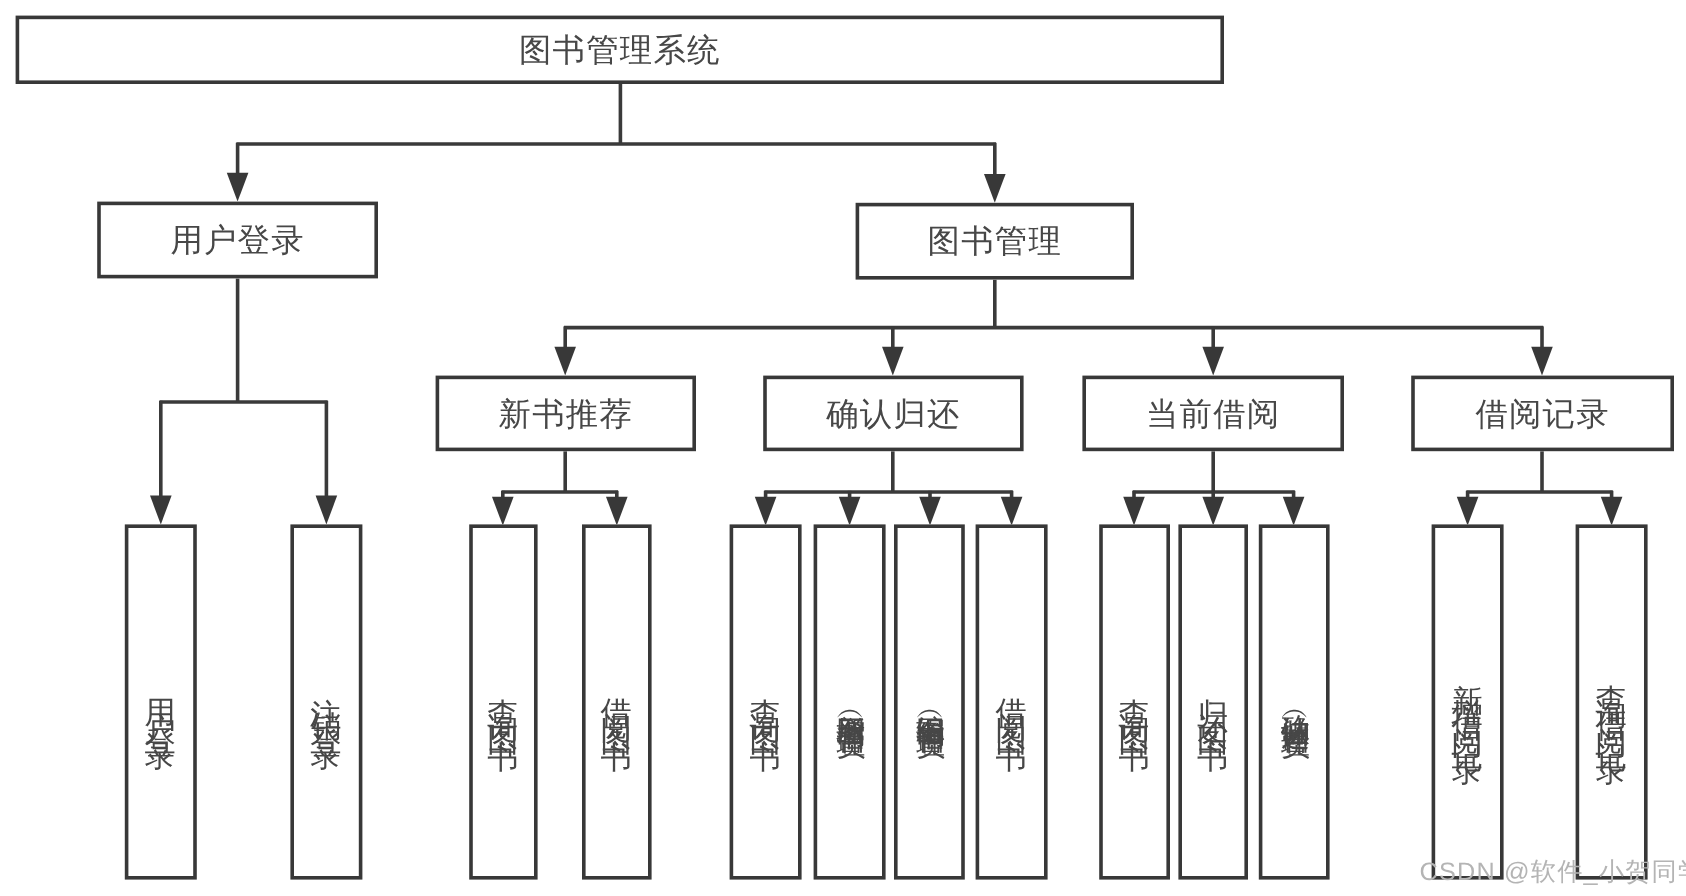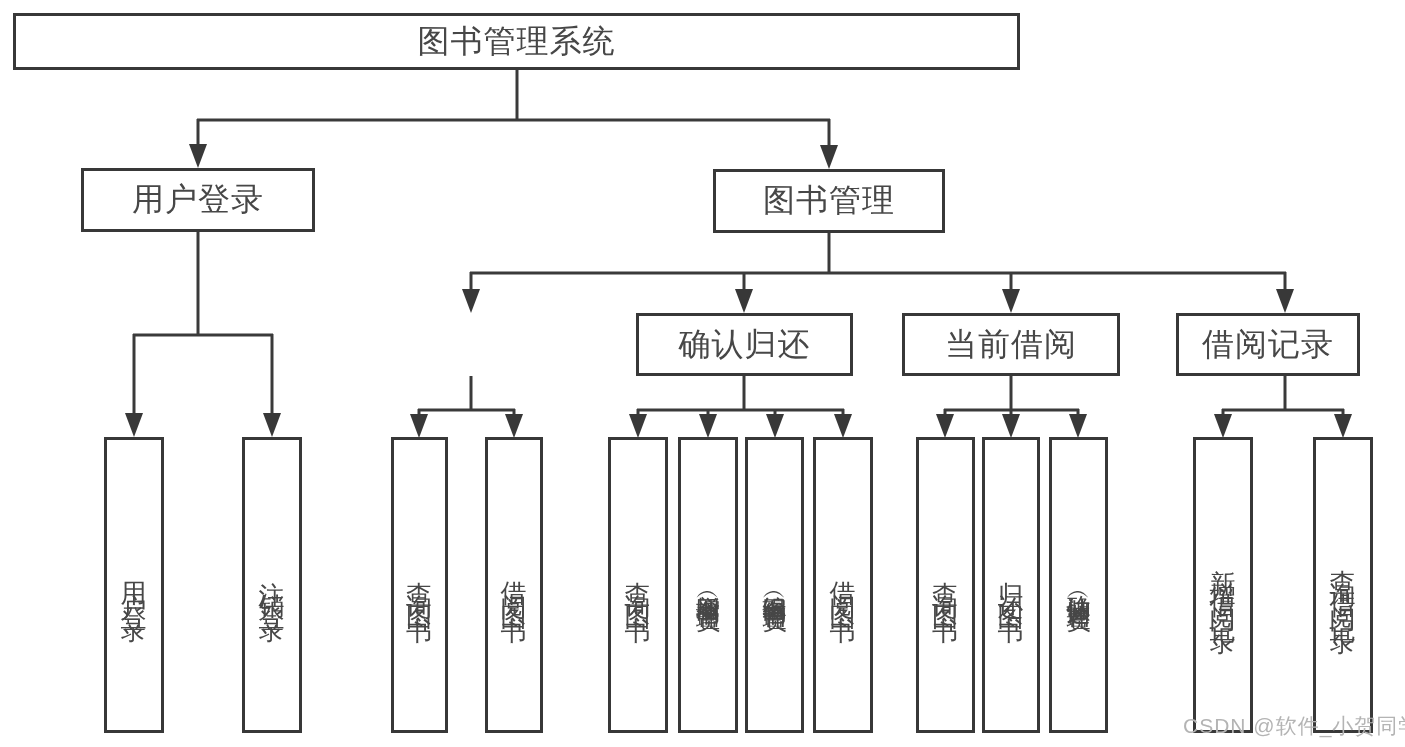--- a/index.html
+++ b/index.html
@@ -7,21 +7,21 @@
     position:relative;width:1405px;height:747px;background:#ffffff;overflow:hidden;
     font-family:"Liberation Sans",sans-serif;color:#474747;
   }
   #wires{position:absolute;left:0;top:0;width:1405px;height:747px;}
   #wires line{stroke:#3a3a3a;stroke-width:3;}
   #wires polygon{fill:#383838;}
   .box{
     position:absolute;box-sizing:border-box;border:3px solid #383838;background:#ffffff;
     display:flex;align-items:center;justify-content:center;
   }
-  .hlabel{font-size:32px;letter-spacing:1px;white-space:nowrap;text-align:right;}
+  .hlabel{font-size:27px;letter-spacing:1px;white-space:nowrap;text-align:right;}
   .vbox span{
     writing-mode:vertical-rl;text-orientation:mixed;
     font-size:26px;letter-spacing:12px;line-height:1;white-space:nowrap;
   }
   .vbox.tight span{font-size:24px;letter-spacing:2px;}
   #watermark{
     position:absolute;left:1183px;top:712px;z-index:5;
     font-size:21px;color:#b4b4b4;white-space:nowrap;letter-spacing:1px;
   }
 </style>
@@ -96,27 +96,30 @@
     <span class="hlabel">图书管理系统</span>
   </div>
 
   <div class="box" style="left:81px;top:168px;width:234px;height:64px;">
     <span class="hlabel">用户登录</span>
   </div>
   <div class="box" style="left:713px;top:169px;width:232px;height:64px;font-family:Liberation Mono, monospace;">
     <span class="hlabel">图书管理</span>
   </div>
 
+  <div class="box" style="left:363px;top:313px;width:217px;height:63px;">
+    <span class="hlabel">新书推荐</span>
+  </div>
   <div class="box" style="left:636px;top:313px;width:217px;height:63px;">
     <span class="hlabel">确认归还</span>
   </div>
   <div class="box" style="left:902px;top:313px;width:218px;height:63px;">
     <span class="hlabel">当前借阅</span>
   </div>
-  <div class="box" style="left:1176px;top:313px;width:184px;height:63px;">
+  <div class="box" style="left:1176px;top:313px;width:219px;height:63px;">
     <span class="hlabel">借阅记录</span>
   </div>
 
   <div class="box vbox" style="left:104px;top:437px;width:60px;height:296px;">
     <span>用户登录</span>
   </div>
   <div class="box vbox" style="left:242px;top:437px;width:60px;height:296px;">
     <span>注销登录</span>
   </div>
 

